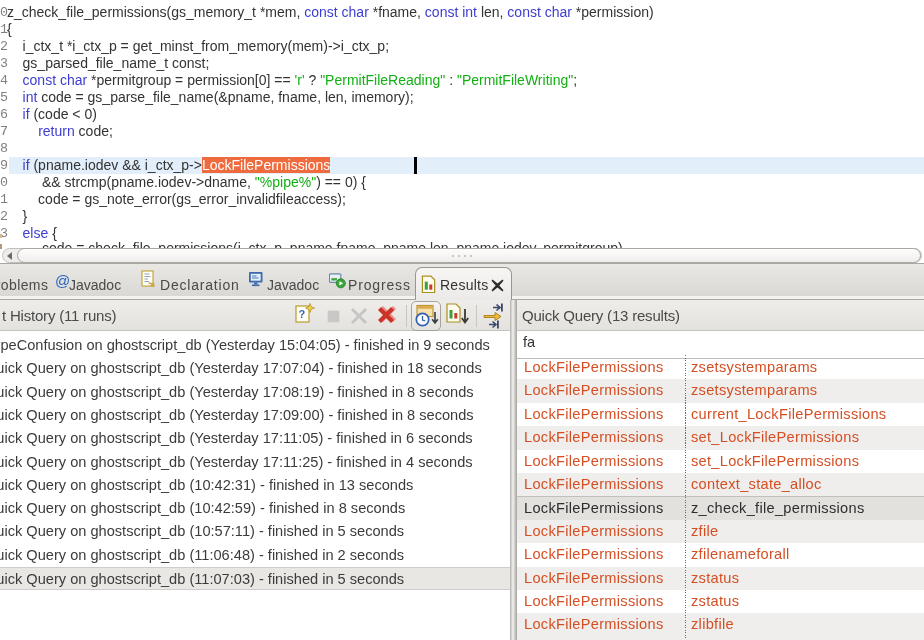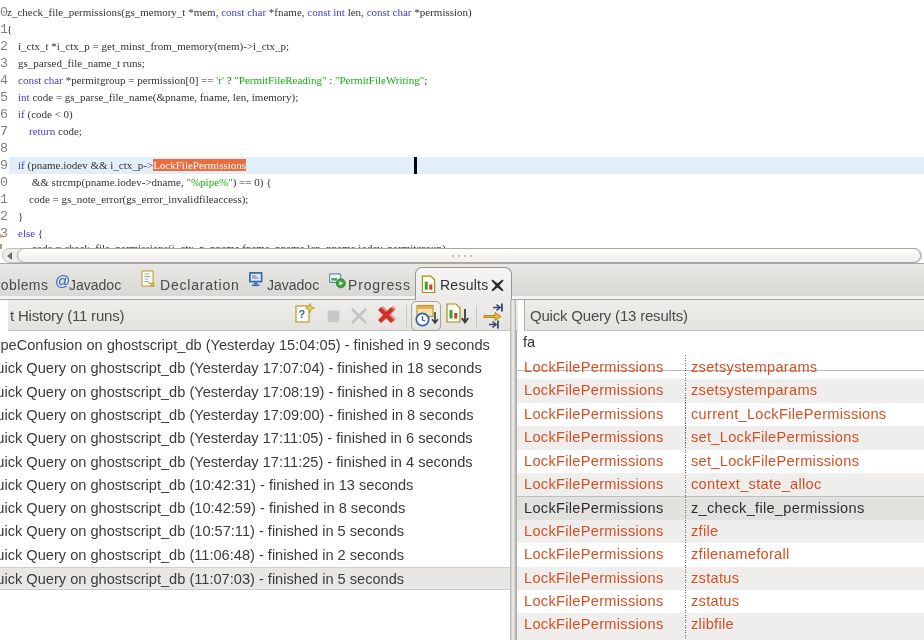--- a/index.html
+++ b/index.html
@@ -3,22 +3,22 @@
 <meta charset="utf-8">
 <style>
 * { margin:0; padding:0; box-sizing:border-box; }
 html,body { width:924px; height:640px; overflow:hidden; background:#fff;
   font-family:"Liberation Sans", sans-serif; }
 #root { position:absolute; top:0; left:0; width:924px; height:640px; overflow:hidden; }
 
 
 #editor { position:absolute; top:0; left:0; width:924px; height:263px; background:#fff; overflow:hidden; }
 #curline { position:absolute; left:9px; right:0; top:157px; height:17px; background:#e2eefa; }
-.cl { position:absolute; left:7px; white-space:pre; font-family:Liberation Serif, serif;
-  font-size:11px; line-height:17px; height:17px; color:#333333; }
+.cl { position:absolute; left:7px; white-space:pre; font-family:Liberation Sans, sans-serif;
+  font-size:14px; line-height:17px; height:17px; color:#333333; }
 .ln { position:absolute; left:0px; width:8px; font-family:"Liberation Mono", monospace;
   font-size:13.35px; line-height:17px; color:#808080; }
 .kw { color:#3d3dd2; }
 .st { color:#13b013; }
 .occ { background:#ee6b3d; color:#ffffff; }
 #caret { position:absolute; left:414px; top:157px; width:2.5px; height:17px; background:#000; }
 .edgemark1 { position:absolute; left:0; top:234px; width:2px; height:4px; background:#d8b88c; }
 .edgemark2 { position:absolute; left:0; top:244px; width:2px; height:5px; background:#b09878; }
 
 
@@ -41,61 +41,61 @@
 #tabbar .botwhite { position:absolute; left:0; top:32px; width:924px; height:3px; background:#f4f3f1; }
 #tabbar .botline { position:absolute; left:0; top:35px; width:924px; height:1px; background:#a9a7a2; }
 .tablabel { position:absolute; top:277px; height:17px; font-size:14px; color:#4a4a48; white-space:nowrap; }
 #seltab { position:absolute; left:415px; top:267px; width:97px; height:33px;
   background:linear-gradient(#f7f6f5,#eceae8); border:1px solid #98968f; border-bottom:none;
   border-radius:7px 7px 0 0; }
 #seltab2 { position:absolute; left:416px; top:298px; width:95px; height:4px; background:#eceae8; }
 .icon { position:absolute; }
 
 
-#hdrrow { position:absolute; left:8px; top:300px; width:813px; height:31px; }
+#hdrrow { position:absolute; left:0; top:300px; width:813px; height:31px; }
 #lhdr { position:absolute; left:0; top:0; width:510px; height:31px;
   background:linear-gradient(#eeedea,#e3e2de); border-bottom:1px solid #c6c4c0; }
 #rhdr { position:absolute; left:516px; top:0; width:408px; height:31px;
   background:linear-gradient(#eeedea,#e3e2de); border-bottom:1px solid #c6c4c0; border-left:1px solid #aeaca8; }
 .hdrtext { font-size:15px; color:#4a4a48; position:absolute; top:7px; white-space:nowrap; letter-spacing:-0.2px; }
 #sash { position:absolute; left:510px; top:300px; width:6px; height:340px;
   background:linear-gradient(90deg,#b2b0ac,#e8e7e4 40%,#e8e7e4 60%,#b2b0ac); }
 
 
 #llist { position:absolute; left:0; top:331px; width:510px; height:309px; background:#fff; overflow:hidden; }
 .lrow { position:absolute; left:0; width:510px; height:23px; font-size:14.6px; color:#3b3b3b;
   white-space:nowrap; overflow:hidden; }
 .lrow span { position:absolute; left:-15px; top:3px; }
 #lsel { background:#e9e7e4; border-top:1px solid #cfcdc9; border-bottom:1px solid #cfcdc9; }
 
 
 #rpanel { position:absolute; left:516px; top:331px; width:408px; height:309px; background:#fff;
   border-left:1px solid #aeaca8; overflow:hidden; }
-#farow { position:absolute; left:0; top:0px; width:408px; height:40px; background:#fff;
+#farow { position:absolute; left:0; top:0px; width:408px; height:28px; background:#fff;
   border-bottom:1px solid #bebcb8;padding-left:37px; }
 #farow .fa { position:absolute; left:6px; top:3px; font-size:14.6px; color:#333; }
 .rrow { position:absolute; left:0; width:408px; height:23.4px; font-size:14.6px; }
 .rrow .c1 { position:absolute; left:7px; top:3px; color:#d54e22; letter-spacing:0.3px; white-space:nowrap; }
 .rrow .c2 { position:absolute; left:174px; top:3px; color:#d54e22; letter-spacing:0.3px; white-space:nowrap; }
 .rg { background:#efeeed; }
 .rsel { background:#e3e1de; border-top:1px solid #c2c0bd; }
 .rsel .c1, .rsel .c2 { color:#2d2d2d !important; }
 #coldiv { position:absolute; left:168px; top:24px; width:1px; height:285px;
   background:repeating-linear-gradient(#6a6a6a 0 1px, transparent 1px 2.5px); }
 </style>
 </head>
 <body>
 <div id="root">
 
 <div id="editor">
   <div id="curline"></div>
   <div class="cl" style="top:4px">z_check_file_permissions(gs_memory_t *mem, <span class="kw">const</span> <span class="kw">char</span> *fname, <span class="kw">const</span> <span class="kw">int</span> len, <span class="kw">const</span> <span class="kw">char</span> *permission)</div>
   <div class="cl" style="top:21px">{</div>
   <div class="cl" style="top:38px">    i_ctx_t *i_ctx_p = get_minst_from_memory(mem)-&gt;i_ctx_p;</div>
-  <div class="cl" style="top:55px">    gs_parsed_file_name_t runs;</div>
+  <div class="cl" style="top:55px">    gs_parsed_file_name_t const;</div>
   <div class="cl" style="top:72px">    <span class="kw">const</span> <span class="kw">char</span> *permitgroup = permission[0] == <span class="st">'r'</span> ? <span class="st">"PermitFileReading"</span> : <span class="st">"PermitFileWriting"</span>;</div>
   <div class="cl" style="top:89px">    <span class="kw">int</span> code = gs_parse_file_name(&amp;pname, fname, len, imemory);</div>
   <div class="cl" style="top:106px">    <span class="kw">if</span> (code &lt; 0)</div>
   <div class="cl" style="top:123px">        <span class="kw">return</span> code;</div>
   <div class="cl" style="top:157px">    <span class="kw">if</span> (pname.iodev &amp;&amp; i_ctx_p-&gt;<span class="occ">LockFilePermissions</span></div>
   <div class="cl" style="top:174px">         &amp;&amp; strcmp(pname.iodev-&gt;dname, <span class="st">"%pipe%"</span>) == 0) {</div>
   <div class="cl" style="top:191px">        code = gs_note_error(gs_error_invalidfileaccess);</div>
   <div class="cl" style="top:208px">    }</div>
   <div class="cl" style="top:225px">    <span class="kw">else</span> {</div>
   <div class="cl" style="top:240px">         code = check_file_permissions(i_ctx_p, pname.fname, pname.len, pname.iodev, permitgroup)</div>

